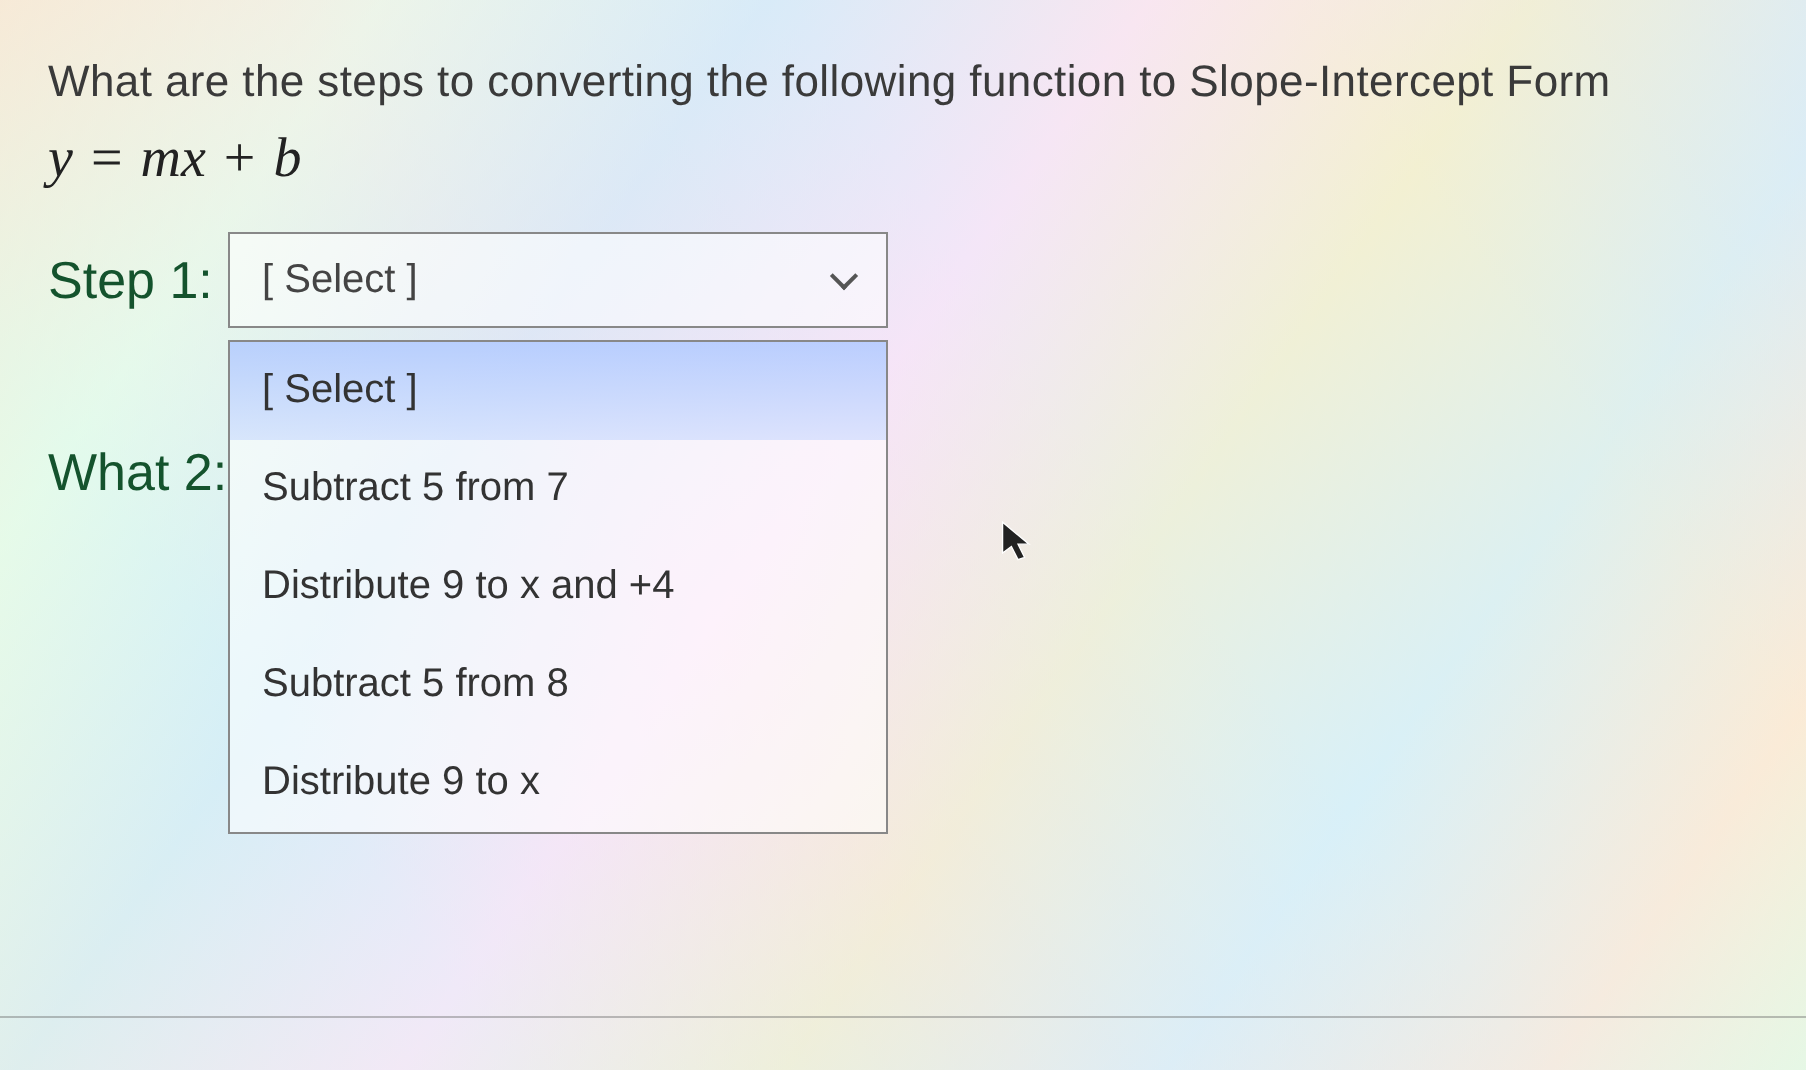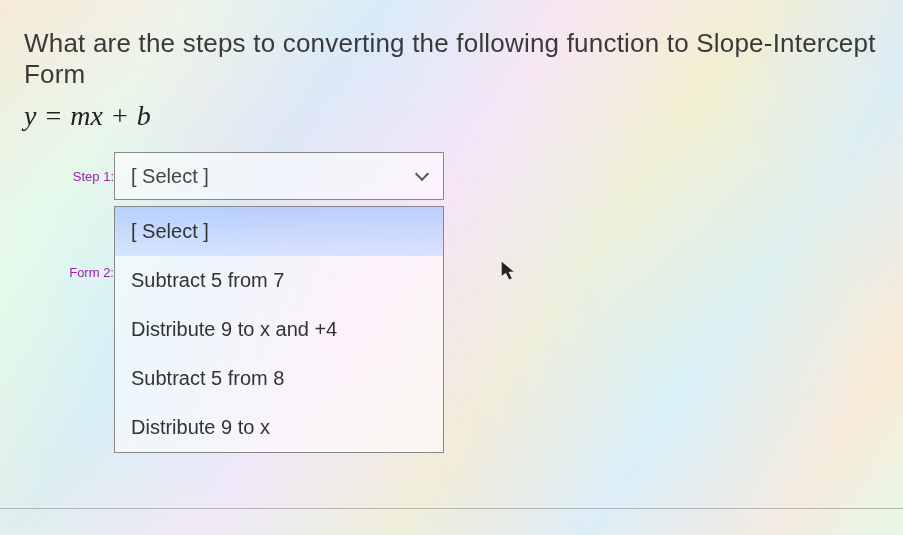--- a/index.html
+++ b/index.html
@@ -27,21 +27,21 @@
       #f0f0e8;
     color: #333;
   }
   .container {
     position: relative;
     padding: 28px 24px 0 24px;
     width: 100%;
     height: 100%;
   }
   .question {
-    font-size: 26px;
+    font-size: 22px;
     color: #3a3a3a;
     margin-bottom: 10px;
     letter-spacing: 0.2px;
   }
   .formula {
     font-family: "Times New Roman", Times, serif;
     font-style: italic;
     font-size: 28px;
     color: #222;
     margin-bottom: 14px;
@@ -57,25 +57,24 @@
   .equation .paren { font-style: normal; }
   .steps {
     position: relative;
   }
   .step-row {
     display: flex;
     align-items: center;
     height: 60px;
   }
   .step-label {
-    font-size: 13px;
-    color: #a21caf;
+    font-size: 26px;
+    color: #14532d;
     width: 90px;
     flex: none;
-    text-align: right;
   }
   .select-box {
     position: relative;
     width: 330px;
     height: 48px;
     border: 1px solid #888;
     background: rgba(255,255,255,0.55);
     display: flex;
     align-items: center;
     padding: 0 16px;
@@ -161,21 +160,21 @@
 
     <div class="dropdown">
       <div class="dropdown-option highlight">[ Select ]</div>
       <div class="dropdown-option">Subtract 5 from 7</div>
       <div class="dropdown-option">Distribute 9 to x and +4</div>
       <div class="dropdown-option">Subtract 5 from 8</div>
       <div class="dropdown-option">Distribute 9 to x</div>
     </div>
 
     <div class="step2-row">
-      <div class="step-label">Form 2:</div>
+      <div class="step-label">What 2:</div>
     </div>
   </div>
 
   <hr class="hr-bottom">
 </div>
 
 <svg class="cursor" viewBox="0 0 16 20">
   <path d="M1 1 L1 15 L5 12 L8 18 L11 17 L8 11 L13 11 Z" fill="#222" stroke="#fff" stroke-width="0.6"></path>
 </svg>
 

